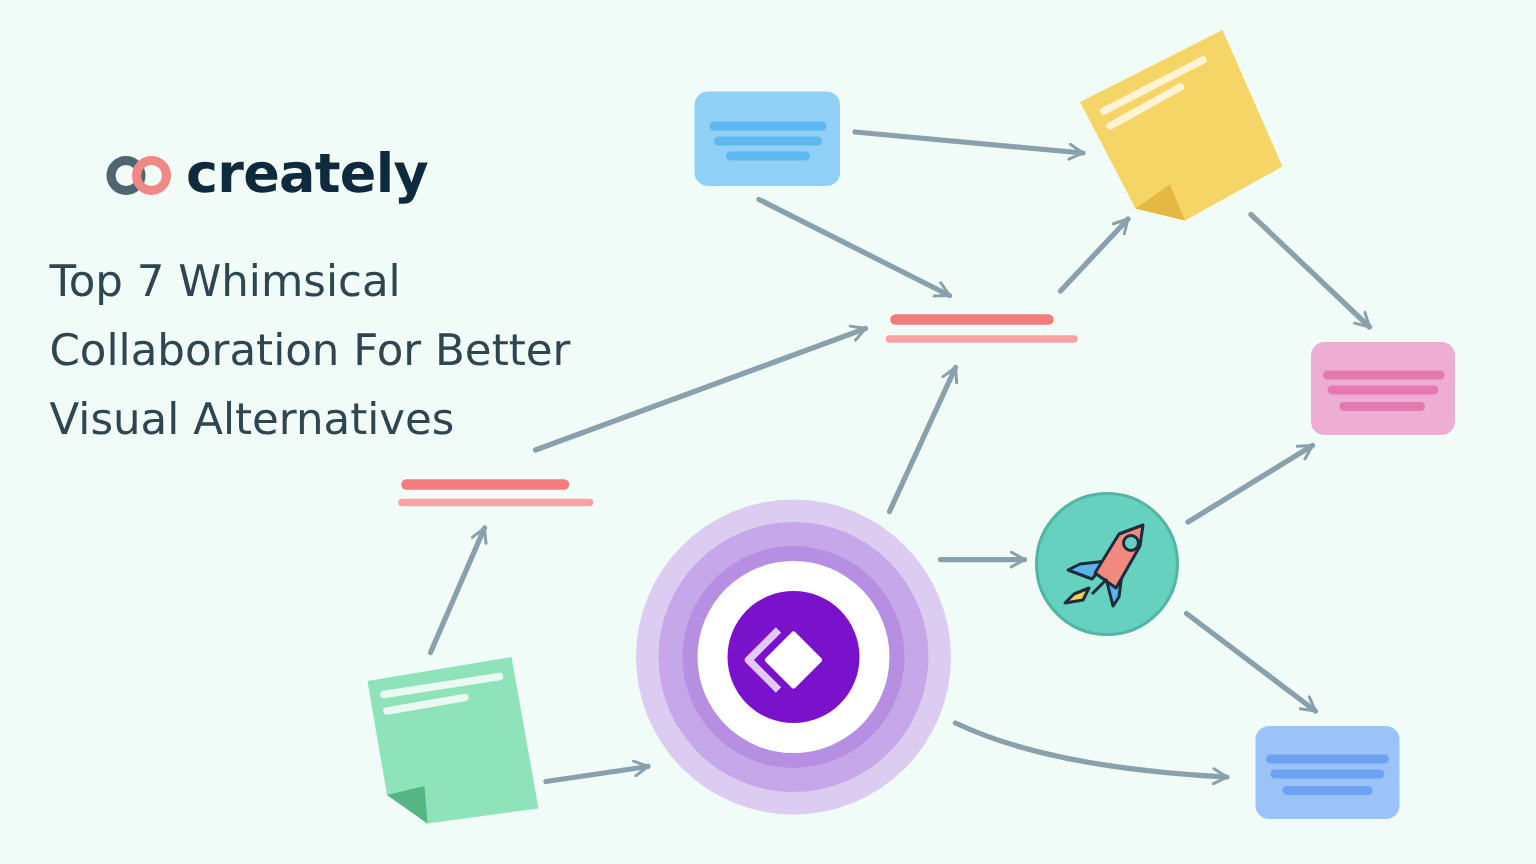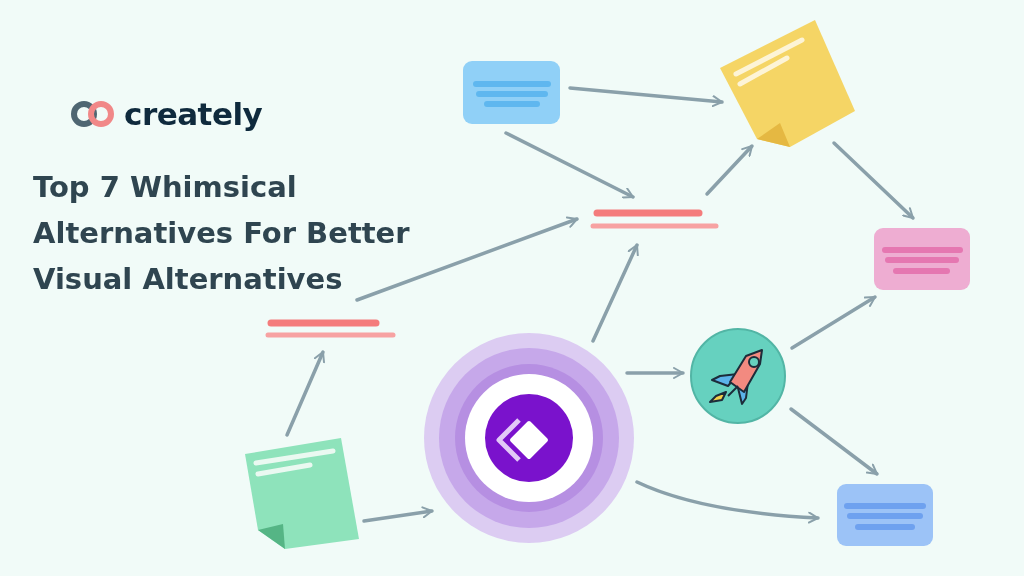--- a/index.html
+++ b/index.html
@@ -1,36 +1,36 @@
 <!DOCTYPE html>
 <html><head>
 <meta charset="utf-8">
 <style>
   html,body{margin:0;padding:0;}
   body{width:1024px;height:576px;background:#f1fbf8;position:relative;overflow:hidden;font-family:"Liberation Sans",sans-serif;}
   .logo{position:absolute;left:70px;top:96px;display:flex;align-items:center;}
-  .logo-text{font-family:"DejaVu Sans",sans-serif;font-size:31px;font-weight:bold;color:#0f2a3d;margin-left:8px;letter-spacing:-0.5px;}
-  .title{position:absolute;left:33px;top:164px;font-family:"DejaVu Sans",sans-serif;font-weight:bold;font-size:29px;line-height:46px;color:#2f4550;}
+  .logo-text{font-family:"DejaVu Sans",sans-serif;font-size:36px;font-weight:bold;color:#0f2a3d;margin-left:8px;letter-spacing:-0.5px;}
+  .title{position:absolute;left:33px;top:164px;font-family:"DejaVu Sans",sans-serif;font-weight:normal;font-size:29px;line-height:46px;color:#2f4550;}
   .title div{white-space:nowrap;}
   svg.canvas{position:absolute;left:0;top:0;}
 </style>
 </head>
 <body>
 
 <div class="logo">
   <svg width="46" height="28" viewBox="0 0 46 28">
     <circle cx="14" cy="14" r="10" fill="none" stroke="#4f6672" stroke-width="6"></circle>
     <circle cx="31" cy="14" r="10" fill="none" stroke="#f18888" stroke-width="6"></circle>
   </svg>
   <span class="logo-text">creately</span>
 </div>
 
 <div class="title">
   <div>Top 7 Whimsical</div>
-  <div>Alternatives For Better</div>
+  <div>Collaboration For Better</div>
   <div>Visual Alternatives</div>
 </div>
 
 <svg class="canvas" width="1024" height="576" viewBox="0 0 1024 576">
   <defs>
     <marker id="ah" viewBox="0 0 12 12" refX="10" refY="6" markerWidth="12" markerHeight="12" markerUnits="userSpaceOnUse" orient="auto">
       <path d="M1,1 L10,6 L1,11" fill="none" stroke="#8aa0aa" stroke-width="2" stroke-linecap="round" stroke-linejoin="round"></path>
     </marker>
   </defs>
 

